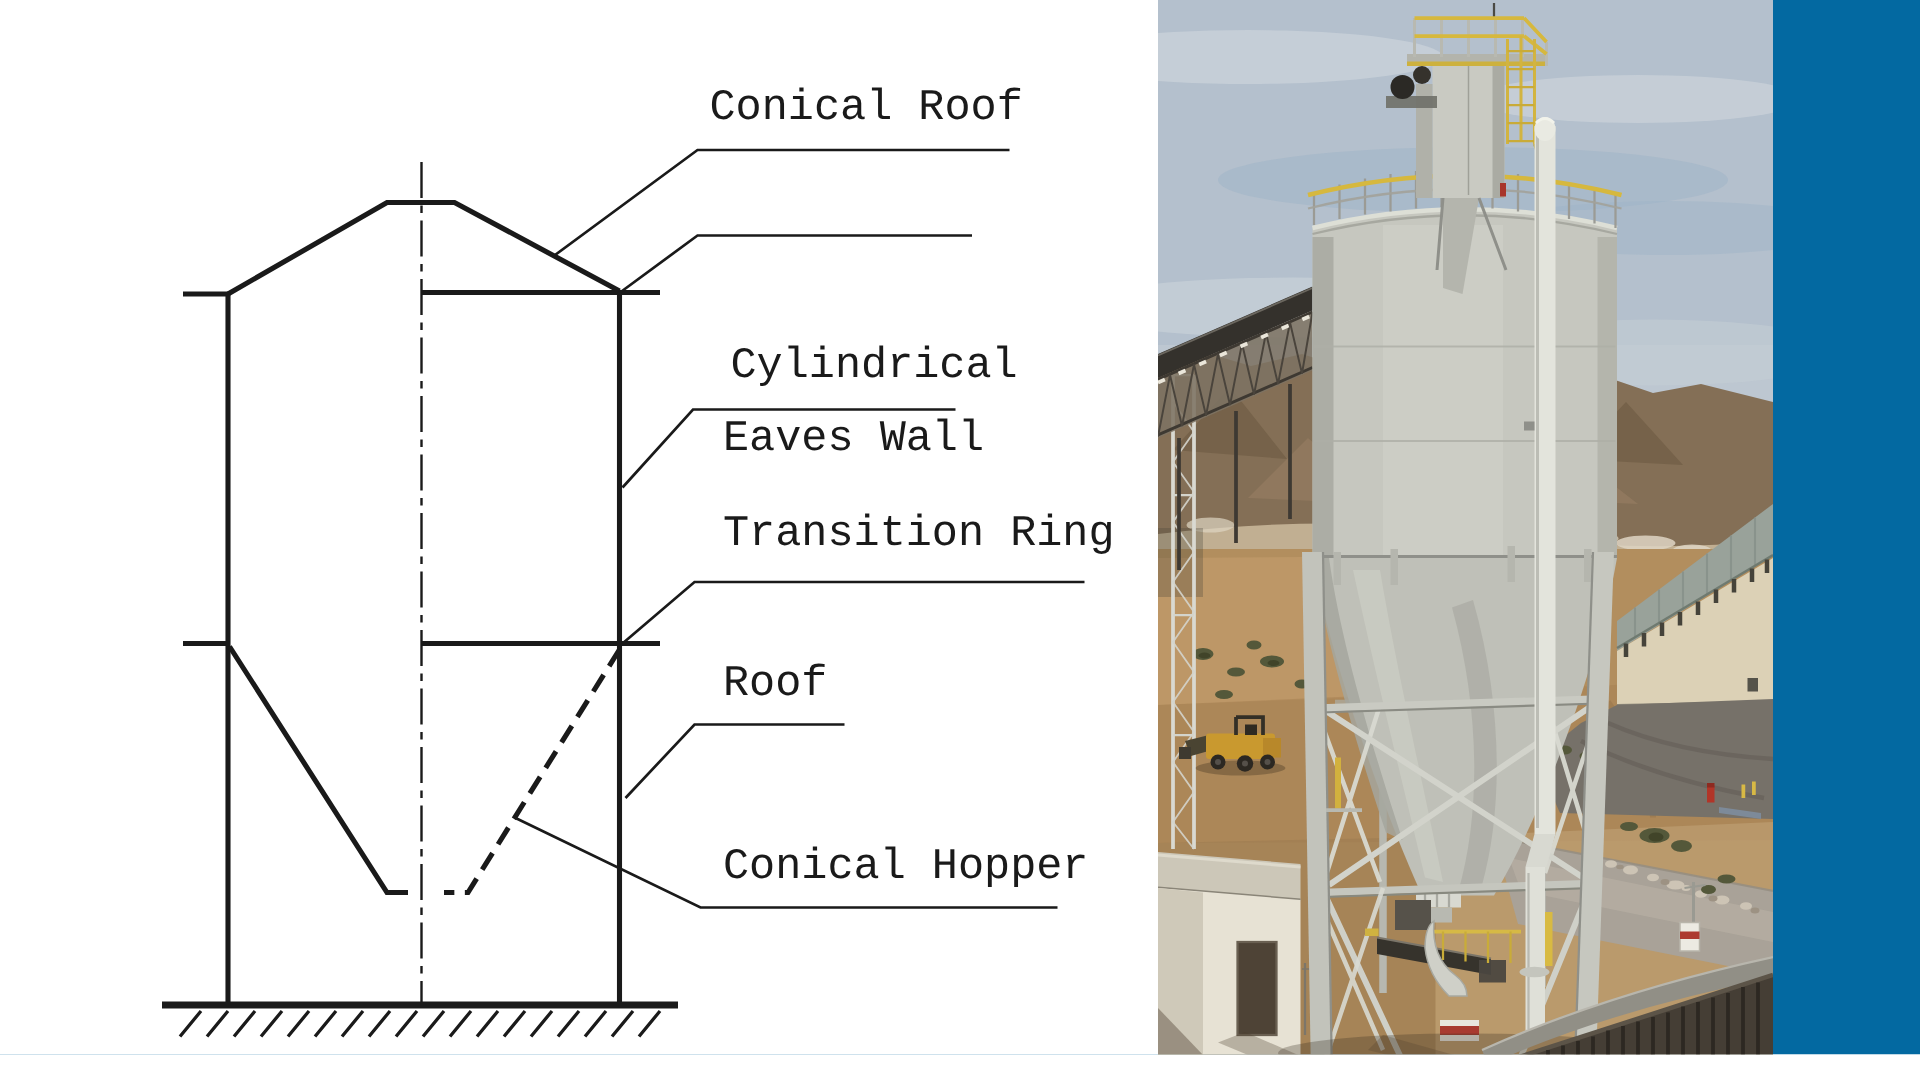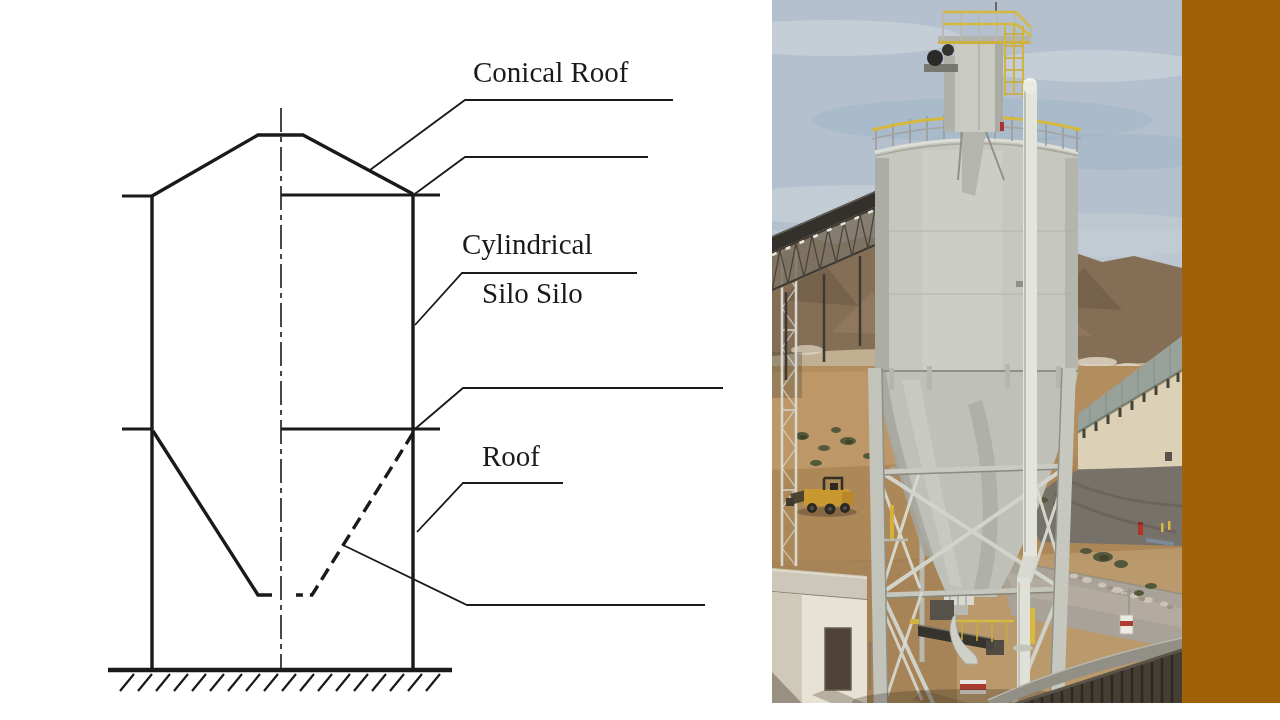--- a/index.html
+++ b/index.html
@@ -1,17 +1,17 @@
 <!DOCTYPE html>
 <html><head>
 <meta charset="utf-8">
 <style>
   html,body{margin:0;padding:0;background:#ffffff;}
-  .stage{position:relative;width:1280px;height:703px;background:#a16207;overflow:hidden;
-         font-family:Liberation Serif, serif;}
+  .stage{position:relative;width:1280px;height:703px;background:#0369a1;overflow:hidden;
+         font-family:Liberation Mono, monospace;}
   .diagram-panel{position:absolute;left:0;top:0;width:772px;height:720px;background:#ffffff;}
   .photo-panel{position:absolute;left:772px;top:0;width:410px;height:720px;background:#b4c0cd;}
   .lbl{position:absolute;font-size:29px;line-height:1.05;color:#1a1a1a;white-space:nowrap;
        letter-spacing:0px;}
   svg{display:block;}
 </style>
 </head>
 <body>
 
 <div class="stage">
@@ -40,23 +40,25 @@
 
         <path d="M370 170 L465 100 H673" stroke-width="1.8"></path>
         <path d="M412 196 L465 157 H648" stroke-width="1.8"></path>
         <path d="M415 325 L462 273 H637" stroke-width="1.8"></path>
         <path d="M415 429 L463 388 H723" stroke-width="1.8"></path>
         <path d="M417 532 L463 483 H563" stroke-width="1.8"></path>
         <path d="M343 545 L467 605 H705" stroke-width="1.8"></path>
       </g>
     </svg>
     <div class="lbl" style="left:473px;top:57px">Conical Roof</div>
-    <div class="lbl" style="left:462px;top:229px">Cylindrical</div>
-    <div class="lbl" style="left:482px;top:278px">Silo Silo</div>
+    <div class="lbl" style="left:487px;top:229px">Cylindrical</div>
+    <div class="lbl" style="left:482px;top:278px">Eaves Wall</div>
+    <div class="lbl" style="left:482px;top:341px">Transition Ring</div>
     <div class="lbl" style="left:482px;top:441px">Roof</div>
+    <div class="lbl" style="left:482px;top:563px">Conical Hopper</div>
   </div>
 
   <div class="photo-panel">
     <svg width="410" height="720" viewBox="0 0 410 720">
 
       <g>
         <rect x="0" y="0" width="410" height="400" fill="#b4c0cd"></rect>
         <rect x="0" y="230" width="410" height="150" fill="#c3cbd4" opacity=".6"></rect>
         <ellipse cx="60" cy="38" rx="130" ry="18" fill="#d6dbe1" opacity=".5"></ellipse>
         <ellipse cx="320" cy="66" rx="110" ry="16" fill="#d9dee3" opacity=".45"></ellipse>

